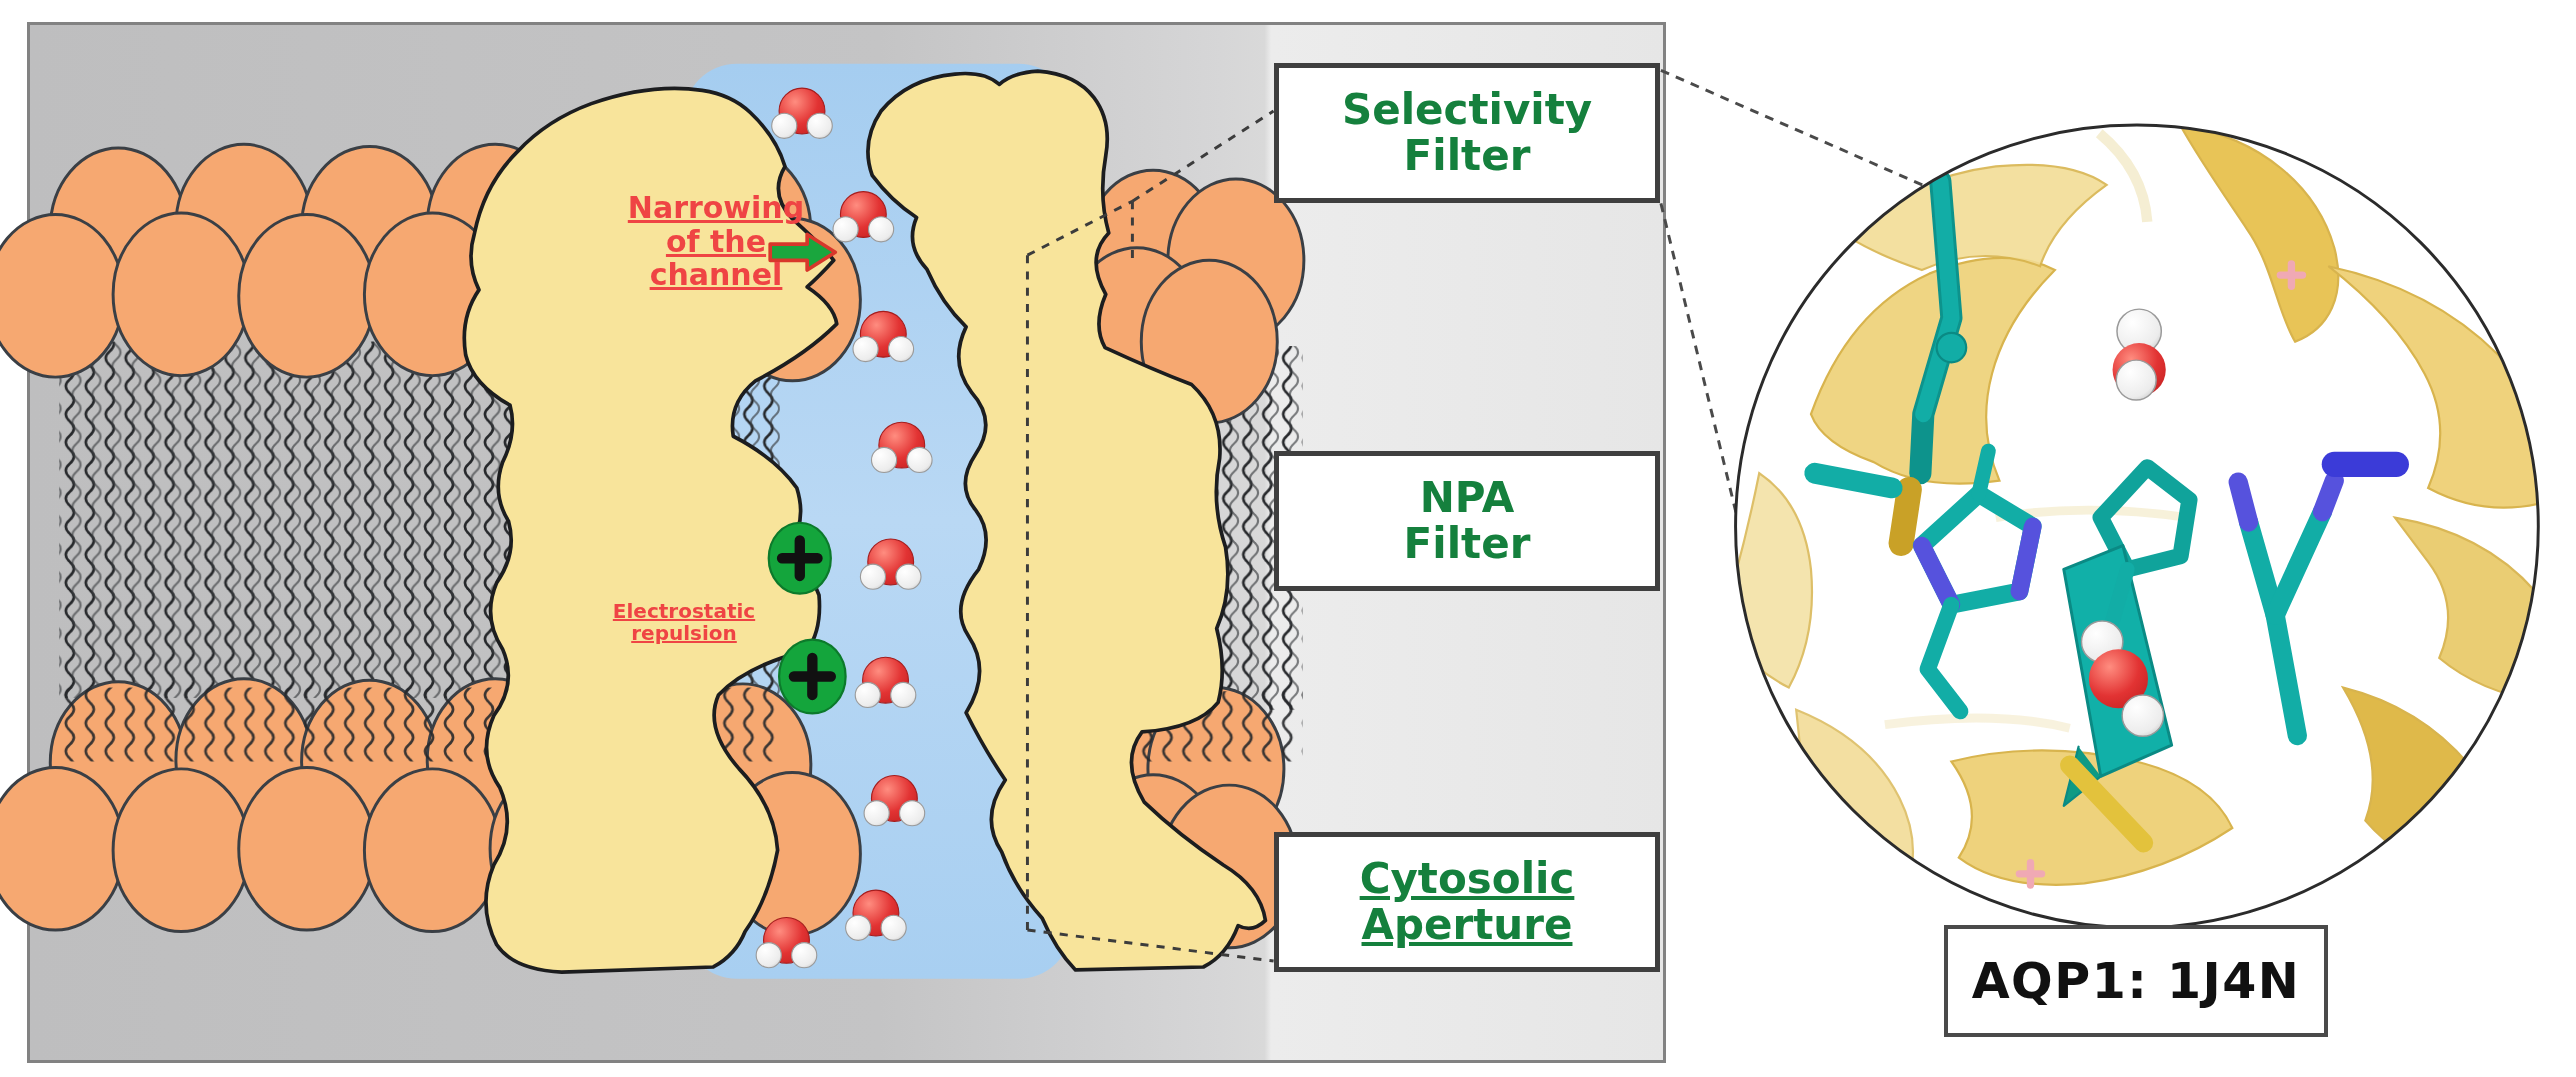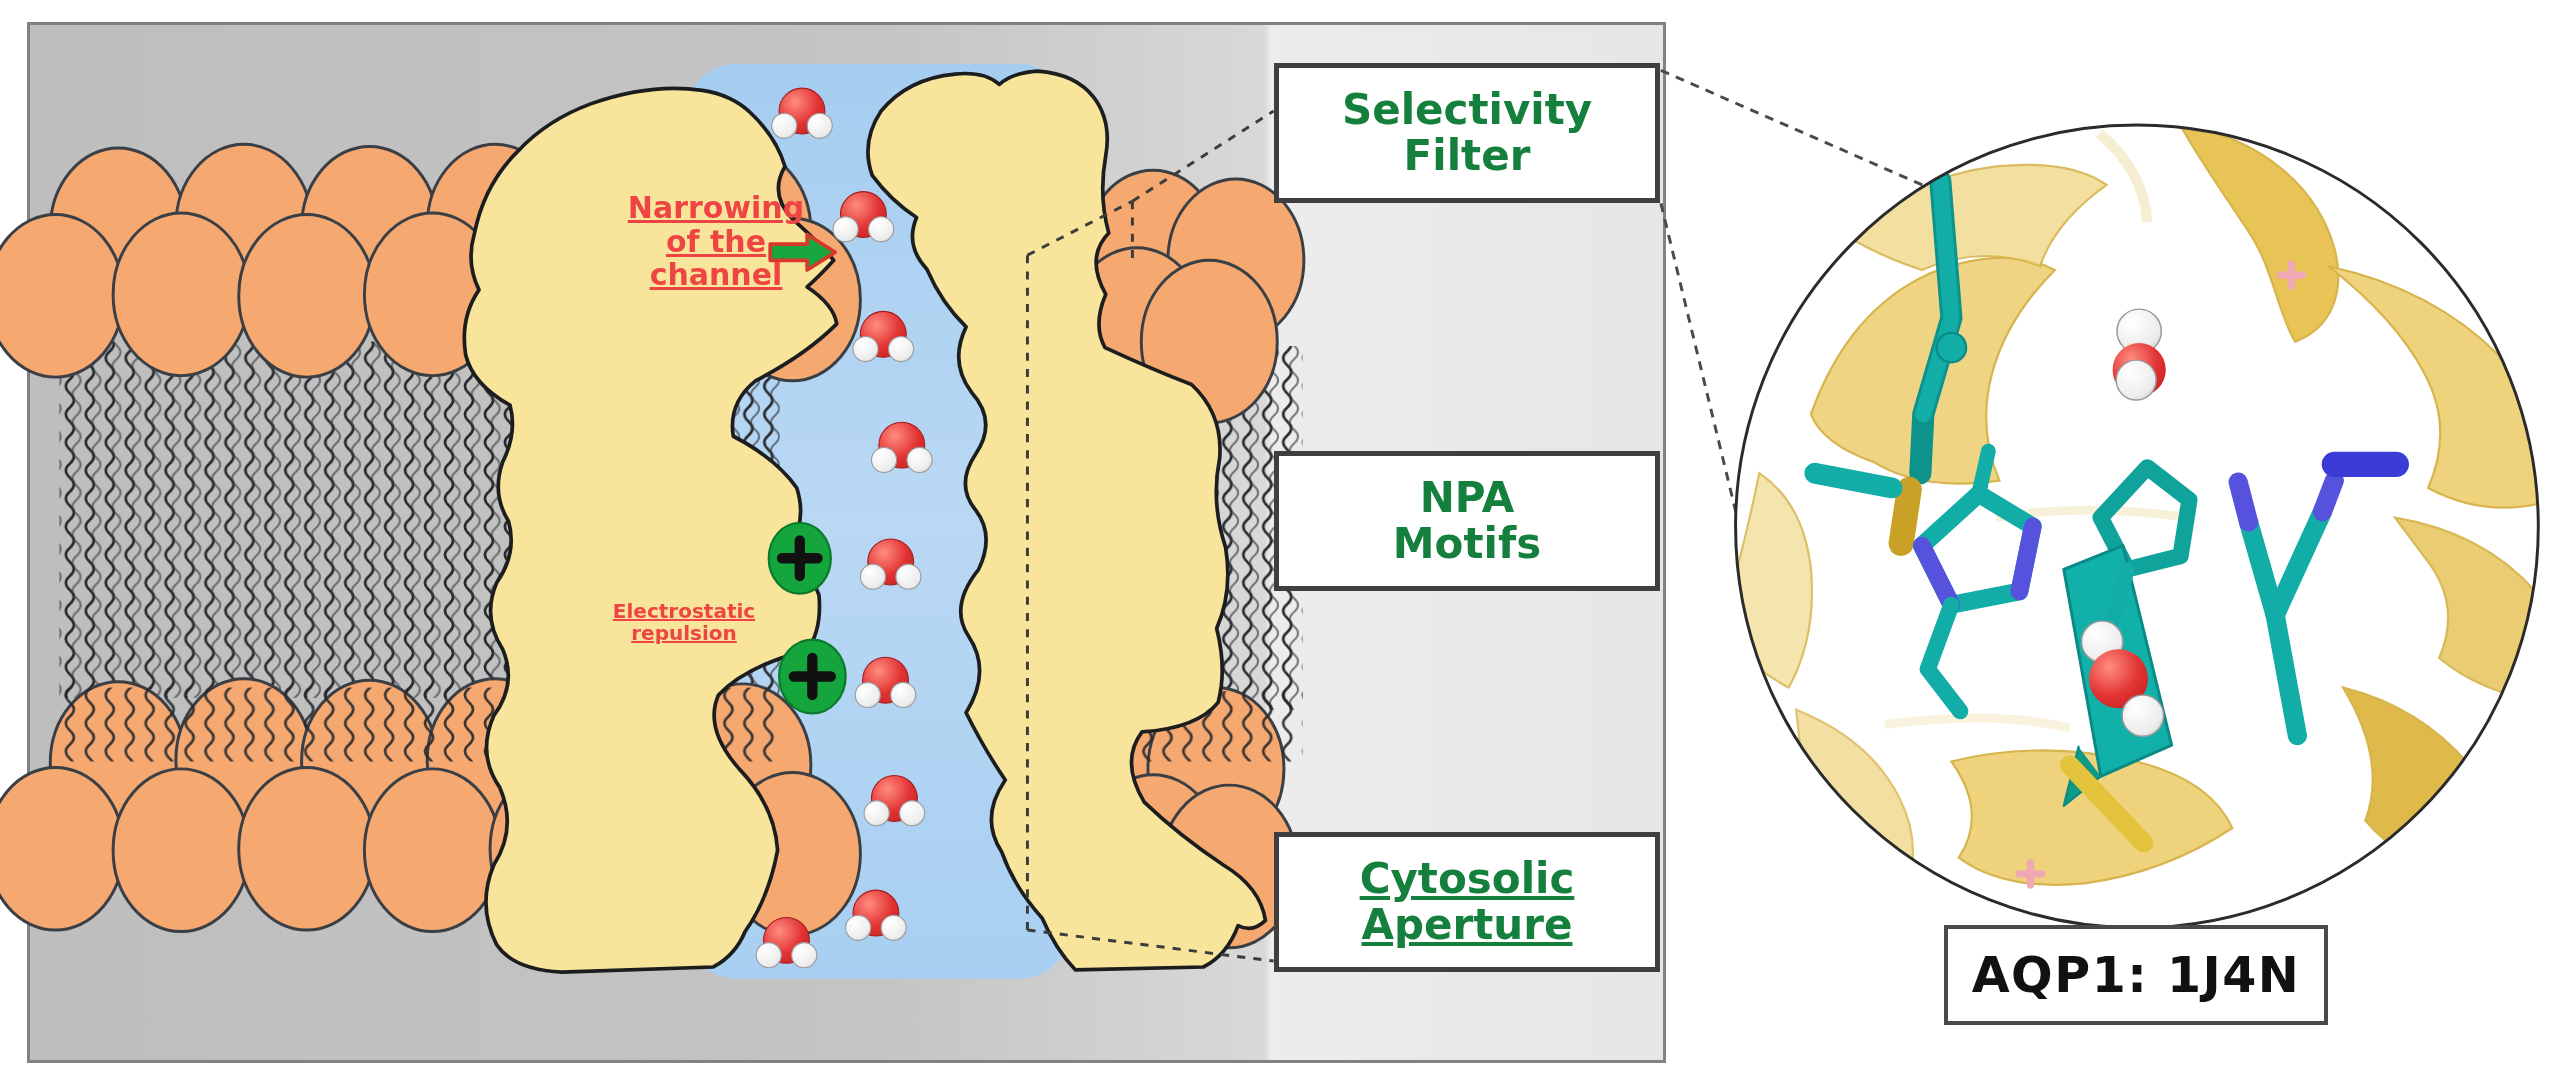--- a/index.html
+++ b/index.html
@@ -25,21 +25,21 @@
     position:absolute;left:1274px;width:386px;height:140px;box-sizing:border-box;
     background:#ffffff;border:5.2px solid #3f3f3f;
     display:flex;align-items:center;justify-content:center;
     font-size:42px;font-weight:700;color:#15803d;text-align:center;line-height:1.1;
   }
   #callout-0{top:63px;}
   #callout-1{top:451px;}
   #callout-2{top:832px;text-decoration:underline;}
   
   #inset-caption{
-    position:absolute;left:1944px;top:925px;width:384px;height:100px;box-sizing:border-box;
+    position:absolute;left:1944px;top:925px;width:384px;height:112px;box-sizing:border-box;
     background:#ffffff;border:4.4px solid #4a4a4a;
     display:flex;align-items:center;justify-content:center;
     font-size:49px;font-weight:700;color:#111;letter-spacing:1.5px;
   }
 </style>
 </head>
 <body>
 
 <div id="panel"></div>
 
@@ -268,18 +268,18 @@
 
 <div class="anno pre" id="anno-narrowing">Narrowing
 of the
 channel</div>
 <div class="anno pre" id="anno-electro">Electrostatic
 repulsion</div>
 
 <div class="callout pre" id="callout-0">Selectivity
 Filter</div>
 <div class="callout pre" id="callout-1">NPA
-Motifs</div>
+Filter</div>
 <div class="callout pre" id="callout-2">Cytosolic
 Aperture</div>
 
 <div id="inset-caption">AQP1: 1J4N</div>
 
 
 </body></html>

